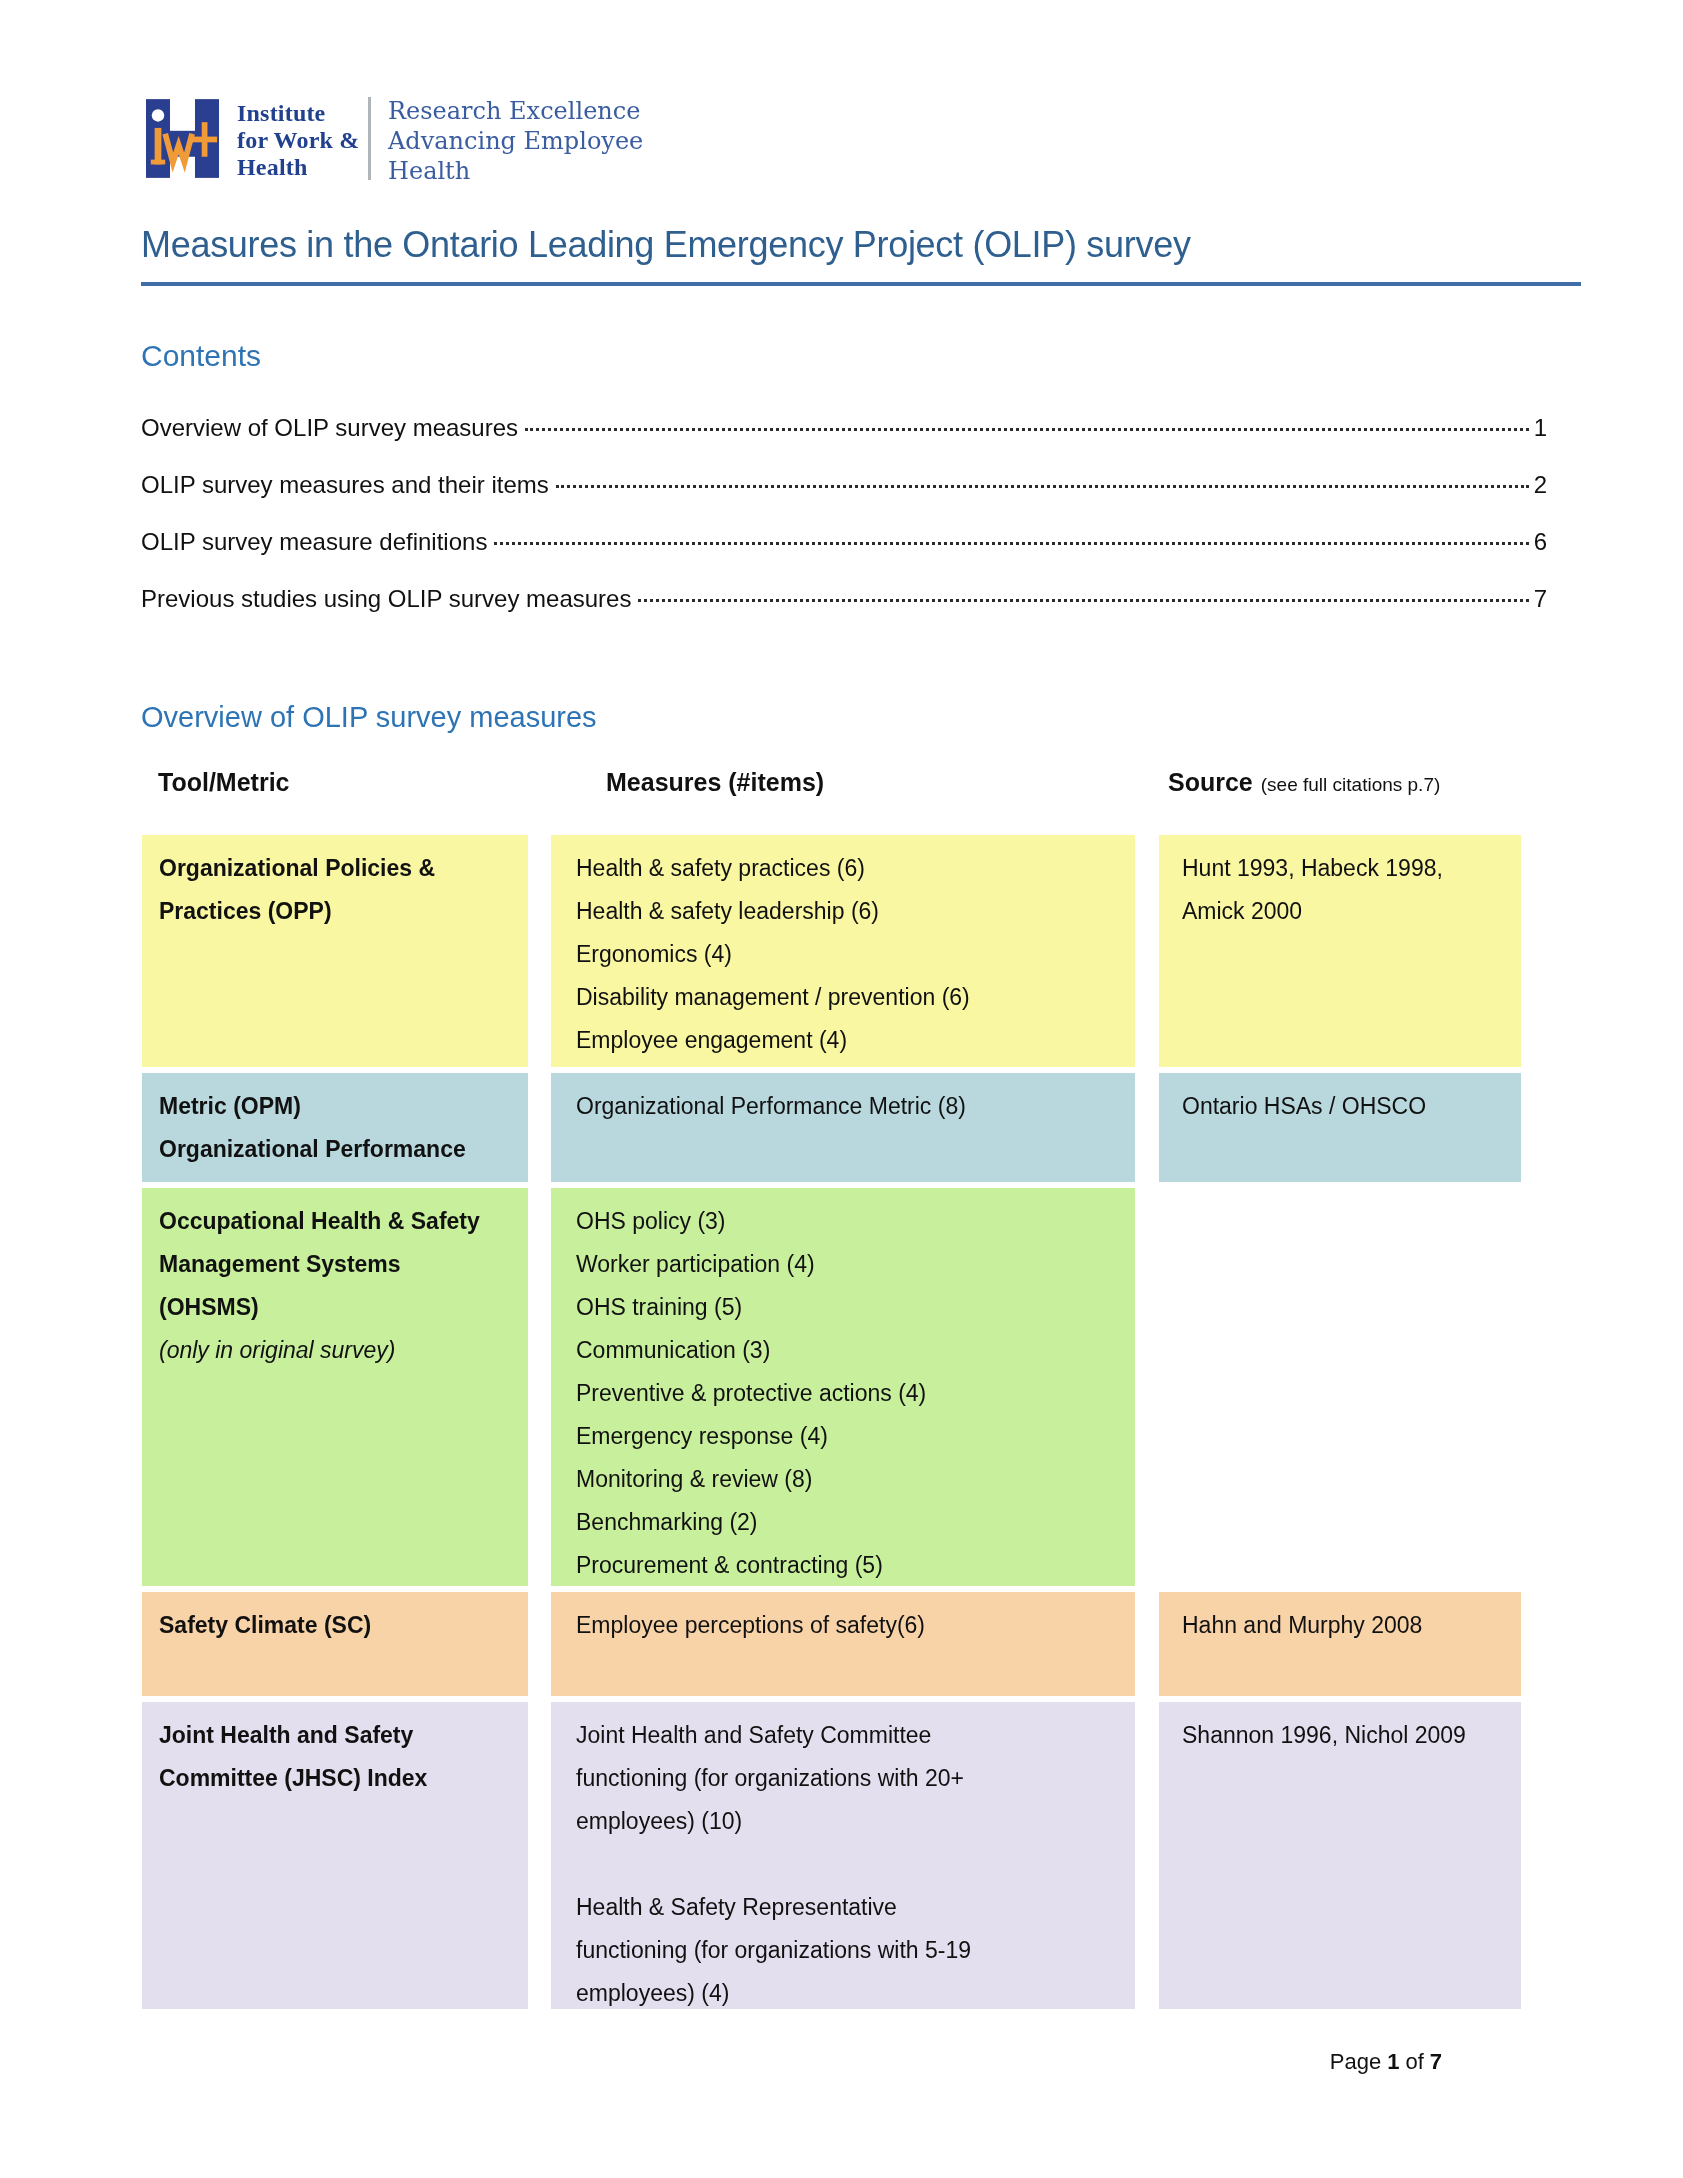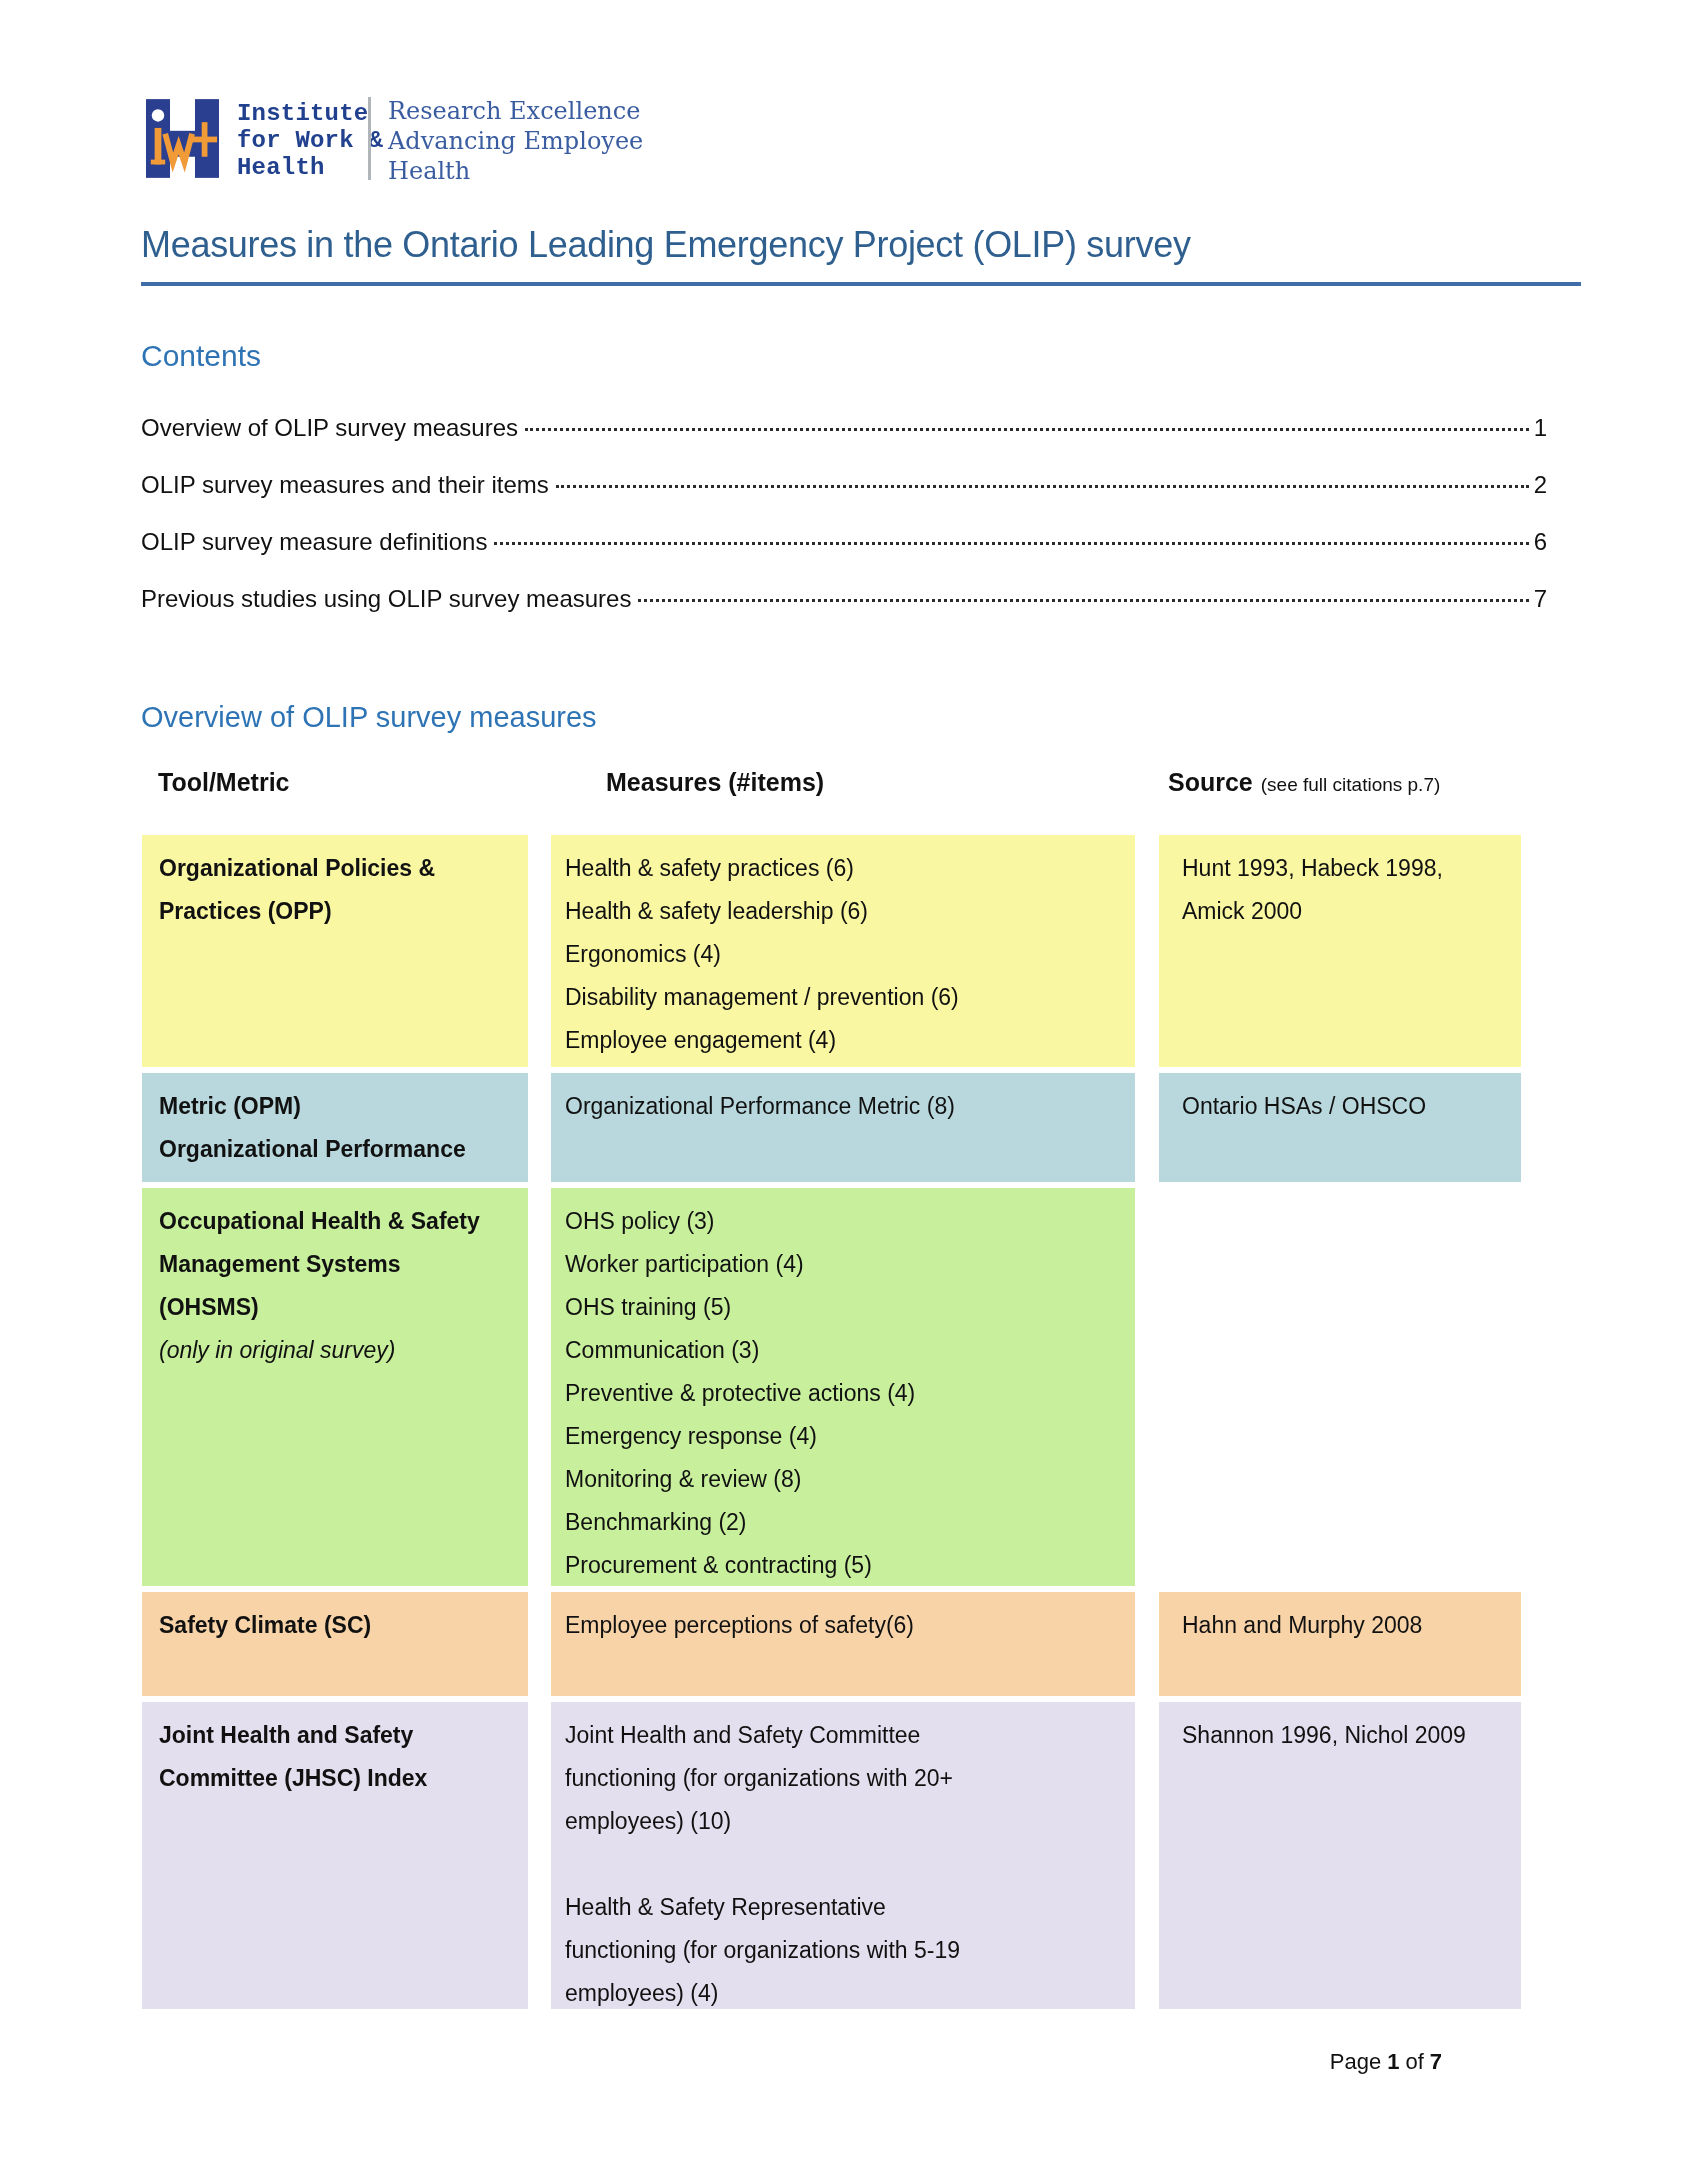--- a/index.html
+++ b/index.html
@@ -8,21 +8,21 @@
     width:1683px;height:2178px;
     background:#ffffff;
     font-family:"Liberation Sans", sans-serif;
     color:#111111;
     overflow:hidden;
   }
   
   #logo-mark{position:absolute;left:146px;top:99px;width:73px;height:79px;}
   #org-name{
     position:absolute;left:237px;top:100px;
-    font-family:Liberation Mono, monospace;font-weight:bold;
+    font-family:Liberation Serif, serif;font-weight:bold;
     font-size:24px;line-height:27px;letter-spacing:0.2px;
   }
   #logo-divider{position:absolute;left:368px;top:97px;width:3px;height:83px;background:#b0b5ba;}
   #tagline{
     position:absolute;left:388px;top:96px;
     font-family:"DejaVu Serif", serif;
     font-size:24px;line-height:30px;
   }
   
   #doc-title{
@@ -42,21 +42,21 @@
   .th{position:absolute;top:768px;font-size:25px;font-weight:bold;white-space:nowrap;}
   #th-tool{left:158px;}
   #th-measures{left:606px;}
   #th-source{left:1168px;}
   #th-source .note{font-weight:normal;font-size:19px;margin-left:8px;}
   
   #olip-table{position:absolute;left:142px;top:835px;width:1436px;}
   .trow{display:flex;margin-bottom:6px;}
   .cell{box-sizing:border-box;overflow:hidden;padding-top:12px;padding-bottom:4px;}
   .c1{width:386px;margin-right:23px;padding-left:17px;padding-right:12px;}
-  .c2{width:584px;margin-right:24px;padding-left:14px;padding-right:12px;}
+  .c2{width:584px;margin-right:24px;padding-left:25px;padding-right:12px;}
   .c3{width:362px;padding-left:23px;padding-right:10px;}
   .r0{height:232px;} .r1{height:109px;} .r2{height:398px;} .r3{height:104px;} .r4{height:307px;}
   .ln{font-size:23px;line-height:43px;}
   .b{font-weight:bold;}
   .i{font-style:italic;}
   .para2{margin-top:43px;}
   
   #footer{position:absolute;top:2049px;right:238px;font-size:22px;white-space:nowrap;}
   #footer .sp{margin:0 3px;}
 </style>

